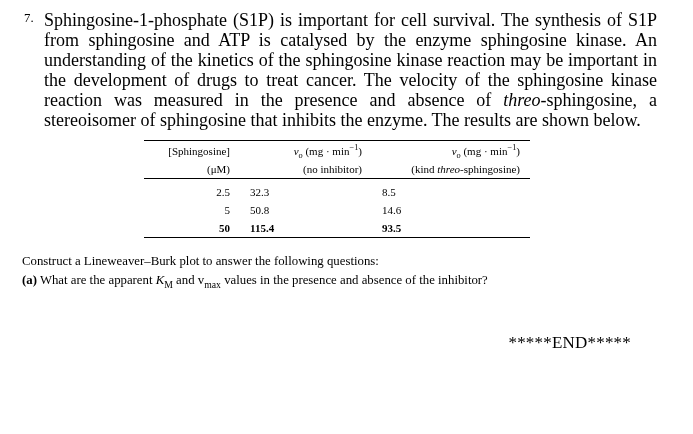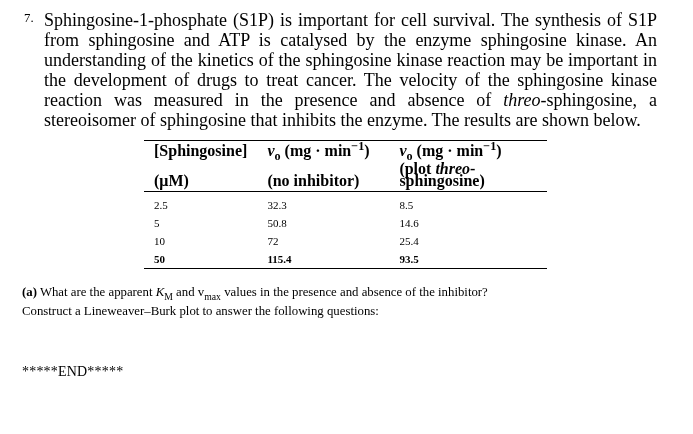--- a/index.html
+++ b/index.html
@@ -47,41 +47,41 @@
   .table-wrap {
     margin-top: 10px;
     padding-left: 122px;
   }
   table.results {
     border-collapse: collapse;
     font-size: 11px;
     line-height: 14px;
   }
   table.results th {
-    font-weight: bold;
+    font-weight: normal;
     padding: 2px 10px 3px 10px;
-    text-align: left;
+    text-align: right;
     vertical-align: bottom;
-    font-size: 16px;
+    font-size: 11px;
     line-height: 12.6px;
   }
   table.results thead tr.head-row th {
     border-top: 1.6px solid #000;
     padding-top: 4px;
   }
   table.results tbody tr:first-child td {
     padding-top: 6px;
   }
   table.results td {
     padding: 2px 10px;
     font-size: 11px;
     line-height: 14px;
   }
   table.results td.col0 {
-    text-align: left;
+    text-align: right;
     margin-top: 32px;
   }
   .rule-under-head {
     border-bottom: 1.2px solid #000;
   }
   .rule-bottom td {
     border-bottom: 1.6px solid #000;
     font-weight: bold;
   }
   col.c0 { width: 96px; }
@@ -94,22 +94,22 @@
     margin-top: 14px;
     font-size: 12.8px;
     line-height: 18px;
   }
   .after-table .line { margin: 0 0 1px 0; }
   .after-table b { font-weight: bold; }
   .sub { font-size: 76%; vertical-align: sub; line-height: 0; }
 
   .end-mark {
     margin-top: 44px;
-    text-align: left;
-    font-size: 14px;
+    text-align: right;
+    font-size: 17px;
     letter-spacing: 0.2px;
     padding-right: 40px;
   }
 </style>
 </head>
 <body>
 
 <div class="page">
 
   <div class="question">
@@ -132,48 +132,43 @@
           <th>
             <span class="ital">v</span><span class="sub">o</span><span> (mg · min</span><sup>−1</sup><span>)</span>
           </th>
           <th>
             <span class="ital">v</span><span class="sub">o</span><span> (mg · min</span><sup>−1</sup><span>)</span>
           </th>
         </tr>
         <tr class="rule-under-head">
           <th class="lastline">(μM)</th>
           <th class="lastline">(no inhibitor)</th>
-          <th class="lastline"><span>(plot </span><i>threo</i><span>-sphingosine)</span></th>
+          <th class="lastline"><span>(kind </span><i>threo</i><span>-sphingosine)</span></th>
         </tr>
       </thead>
       <tbody>
         <tr>
           <td class="col0">2.5</td>
           <td>32.3</td>
           <td>8.5</td>
         </tr>
         <tr>
           <td class="col0">5</td>
           <td>50.8</td>
           <td>14.6</td>
         </tr>
-        <tr>
-          <td class="col0">10</td>
-          <td>72</td>
-          <td>25.4</td>
-        </tr>
         <tr class="rule-bottom">
           <td class="col0">50</td>
           <td>115.4</td>
           <td>93.5</td>
         </tr>
       </tbody>
     </table>
   </div>
 
   <div class="after-table">
+    <div class="line">Construct a Lineweaver–Burk plot to answer the following questions:</div>
     <div class="line"><b>(a)</b><span> What are the apparent </span><i>K</i><span class="sub">M</span><span> and v</span><span class="sub">max</span><span> values in the presence and absence of the inhibitor?</span></div>
-    <div class="line">Construct a Lineweaver–Burk plot to answer the following questions:</div>
   </div>
 
   <div class="end-mark">*****END*****</div>
 
 </div>
 
 </body></html>

